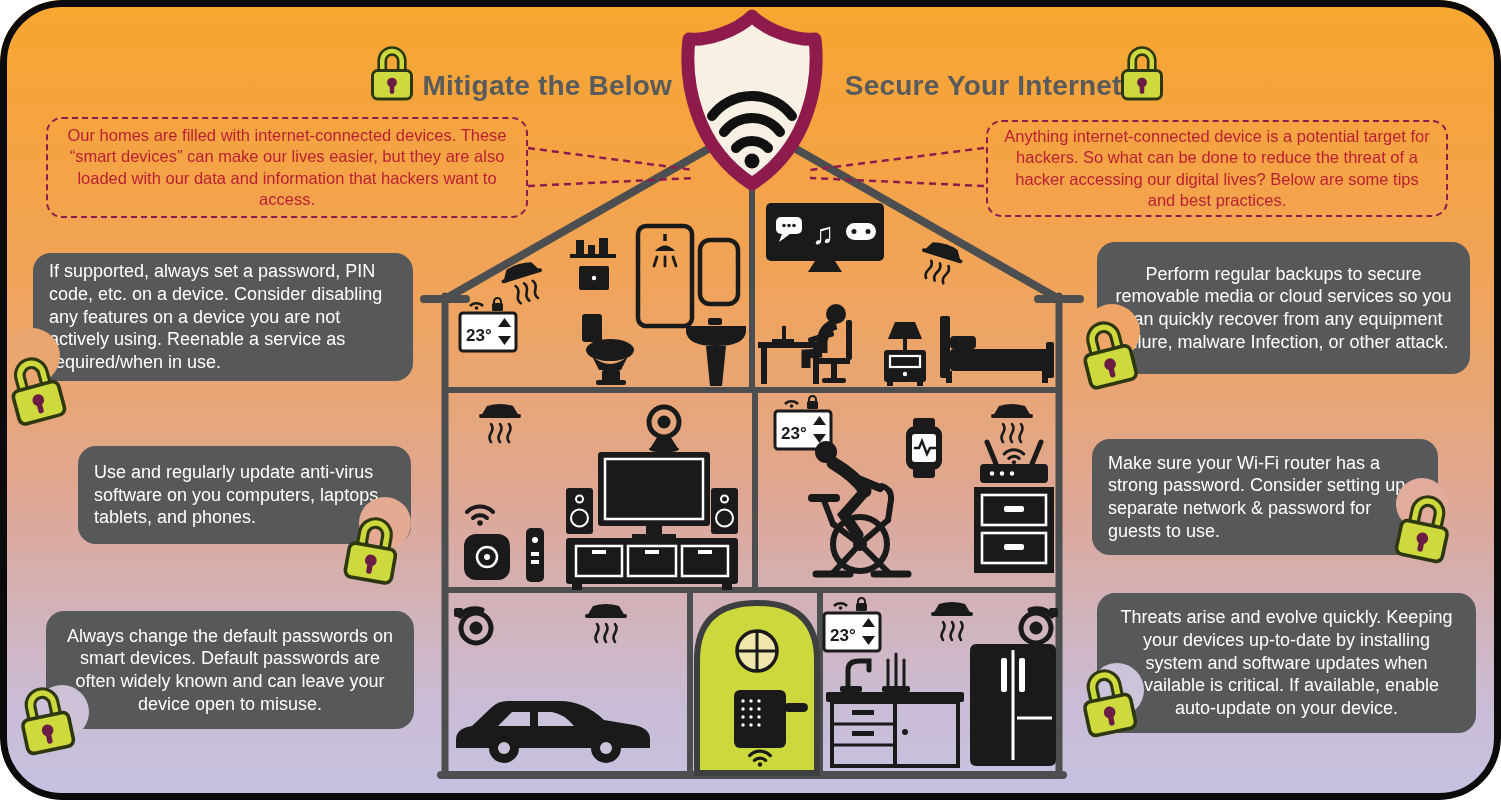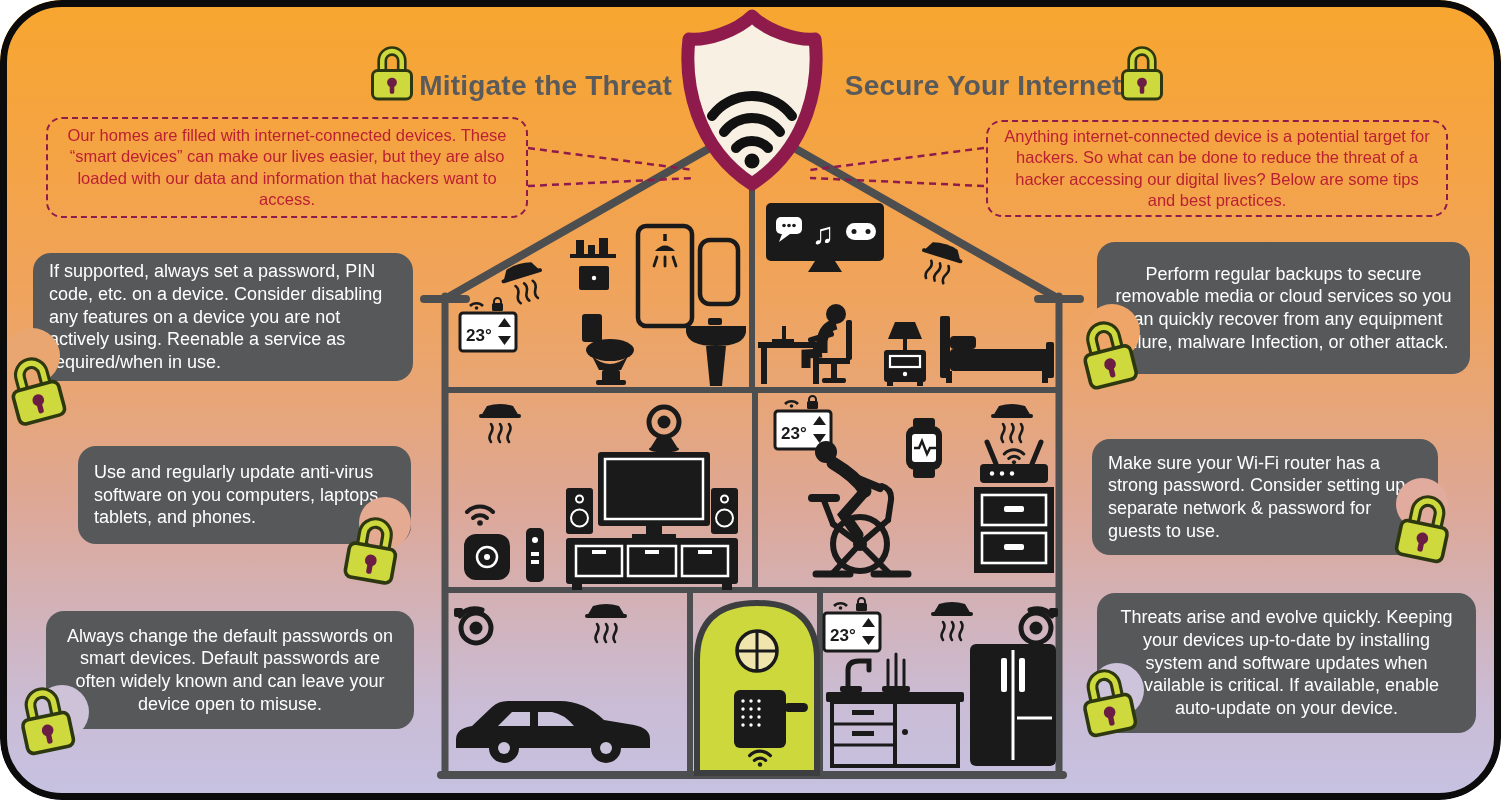--- a/index.html
+++ b/index.html
@@ -339,21 +339,21 @@
       <path d="M752 16 C 737 31, 707 41, 689 39 C 684 82, 695 147, 752 184 C 809 147, 820 82, 815 39 C 797 41, 767 31, 752 16 Z" fill="#f8f1e3" stroke="#8f1b4d" stroke-width="13" stroke-linejoin="round"></path>
       <g stroke="#111" stroke-width="10" fill="none" stroke-linecap="round">
         <path d="M712 116 a50 50 0 0 1 80 0"></path>
         <path d="M724 132 a35 35 0 0 1 56 0"></path>
         <path d="M736 148 a22 22 0 0 1 32 0"></path>
       </g>
       <circle cx="752" cy="161" r="7.5" fill="#111"></circle>
     </g>
   </svg>
 
-  <div class="title" style="left:412px;top:70px;width:260px;text-align:right">Mitigate the Threat</div>
+  <div class="title" style="left:412px;top:70px;width:260px;text-align:right">Mitigate the Below</div>
   <div class="title" style="left:838px;top:70px;width:300px;text-align:center">Secure Your Internet!</div>
 
   <div class="bubble" style="left:986px;top:120px;width:462px;height:97px">
     <span>Anything internet-connected device is a potential target for hackers. So what can be done to reduce the threat of a hacker accessing our digital lives? Below are some tips and best practices.</span>
   </div>
   <div class="bubble" style="left:46px;top:117px;width:482px;height:101px">
     <span>Our homes are filled with internet-connected devices. These “smart devices” can make our lives easier, but they are also loaded with our data and information that hackers want to access.</span>
   </div>
 
   <div class="tip t-right" style="left:33px;top:253px;width:380px;height:128px">

